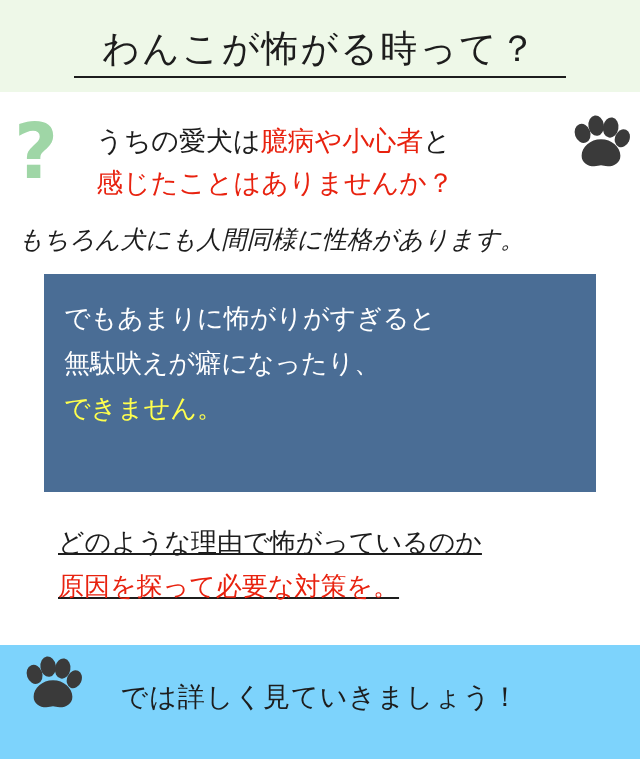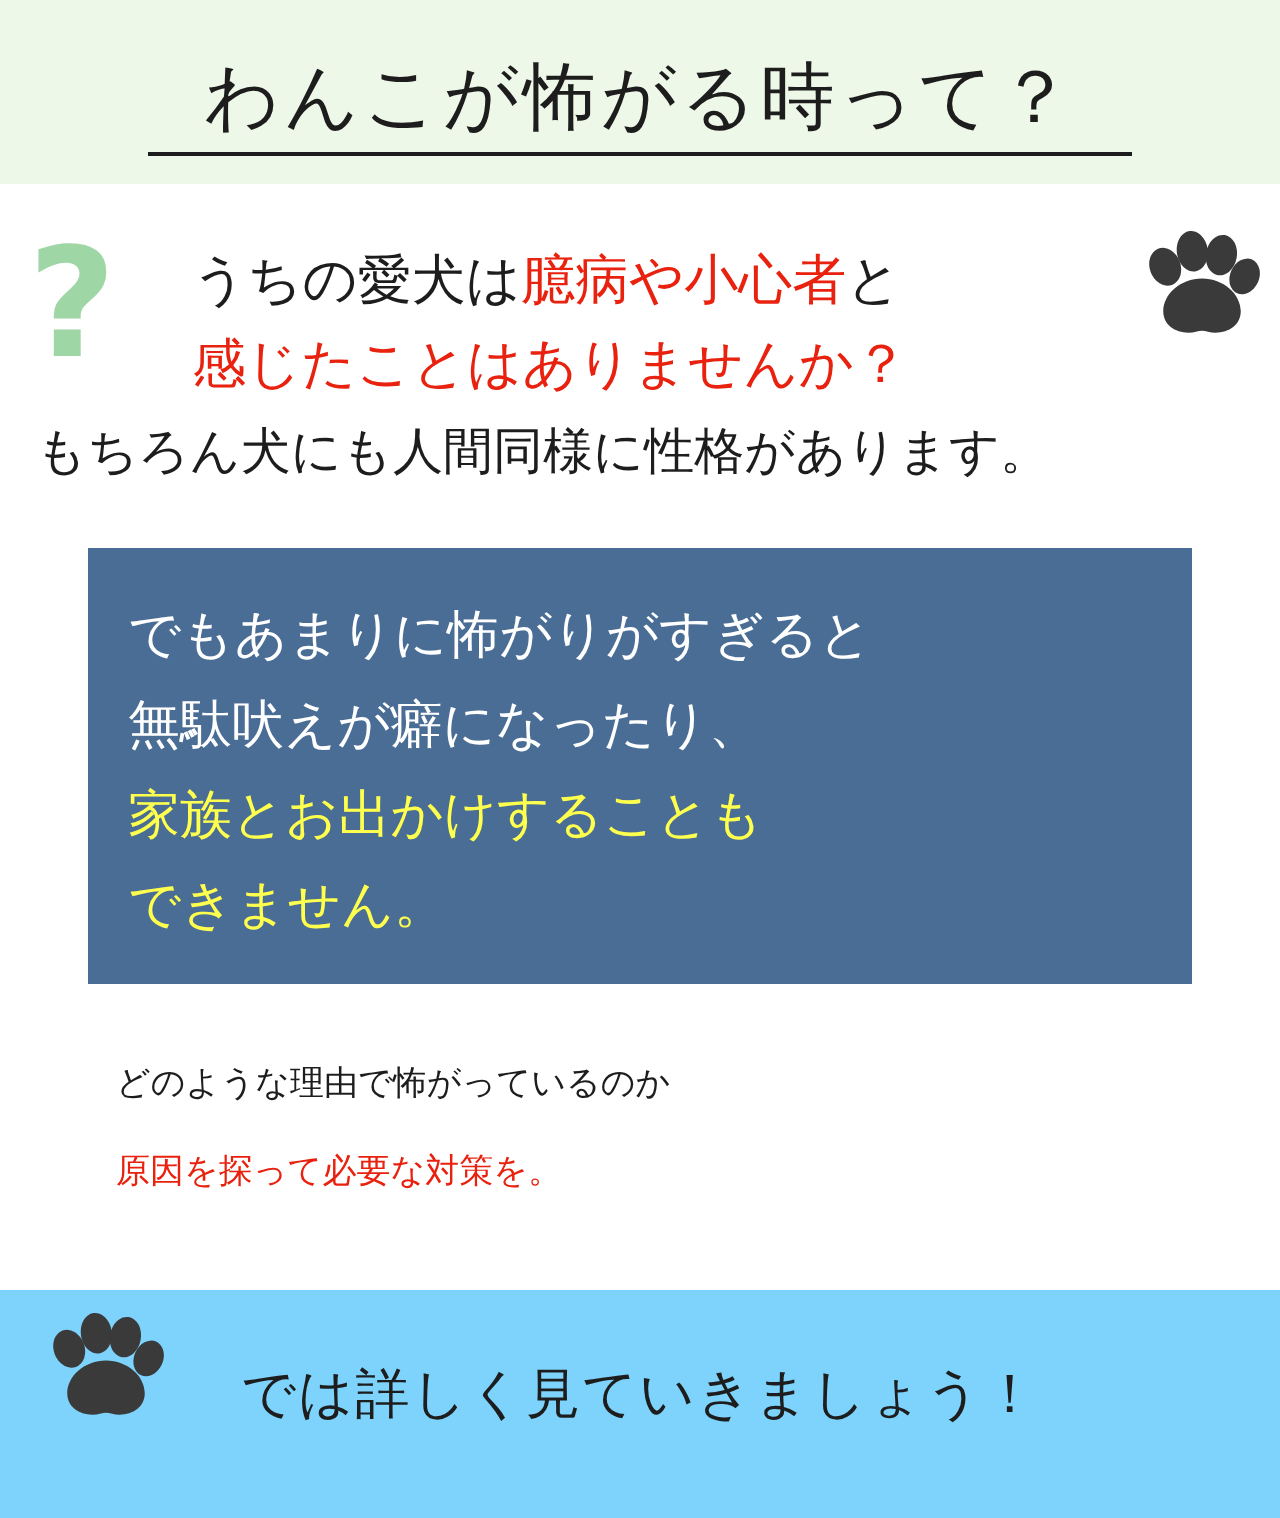--- a/index.html
+++ b/index.html
@@ -77,24 +77,25 @@
     width: 470px;
     font-size: 27px;
     line-height: 42px;
     color: #1d1d1d;
   }
   .lead .red { color: #e8220f; }
 
   .sub-line {
     position: absolute;
     left: 18px;
-    top: 116px;
+    top: 130px;
     font-size: 25px;
     color: #1d1d1d;
     line-height: 36px;
+    font-style: italic;
   }
 
   
   .callout {
     position: absolute;
     left: 44px;
     top: 182px;
     width: 552px;
     height: 218px;
     background: #4a6d95;
@@ -106,23 +107,24 @@
     font-size: 26px;
     line-height: 45px;
     white-space: nowrap;
   }
   .callout-line.yellow { color: #ffff4d; }
 
   .reason {
     position: absolute;
     left: 58px;
     top: 428px;
-    font-size: 17px;
+    font-size: 26px;
     line-height: 44px;
     color: #1d1d1d;
+    text-decoration: underline;
   }
   .reason .red { color: #e8220f; }
 
   
   .footer-band {
     position: relative;
     background: #7dd3fc;
     height: 114px;
   }
   .footer-text {
@@ -163,21 +165,20 @@
   <div class="lead">
     <span>うちの愛犬は</span><span class="red">臆病や小心者</span><span>と</span><br>
     <span class="red">感じたことはありませんか？</span>
   </div>
 
   <div class="sub-line">もちろん犬にも人間同様に性格があります。</div>
 
   <div class="callout">
     <div class="callout-line">でもあまりに怖がりがすぎると</div>
     <div class="callout-line">無駄吠えが癖になったり、</div>
-    <div class="callout-line yellow">家族とお出かけすることも</div>
     <div class="callout-line yellow">できません。</div>
   </div>
 
   <div class="reason">
     <span>どのような理由で怖がっているのか</span><br>
     <span class="red">原因を探って必要な対策を。</span>
   </div>
 </div>
 
 <div class="footer-band">

